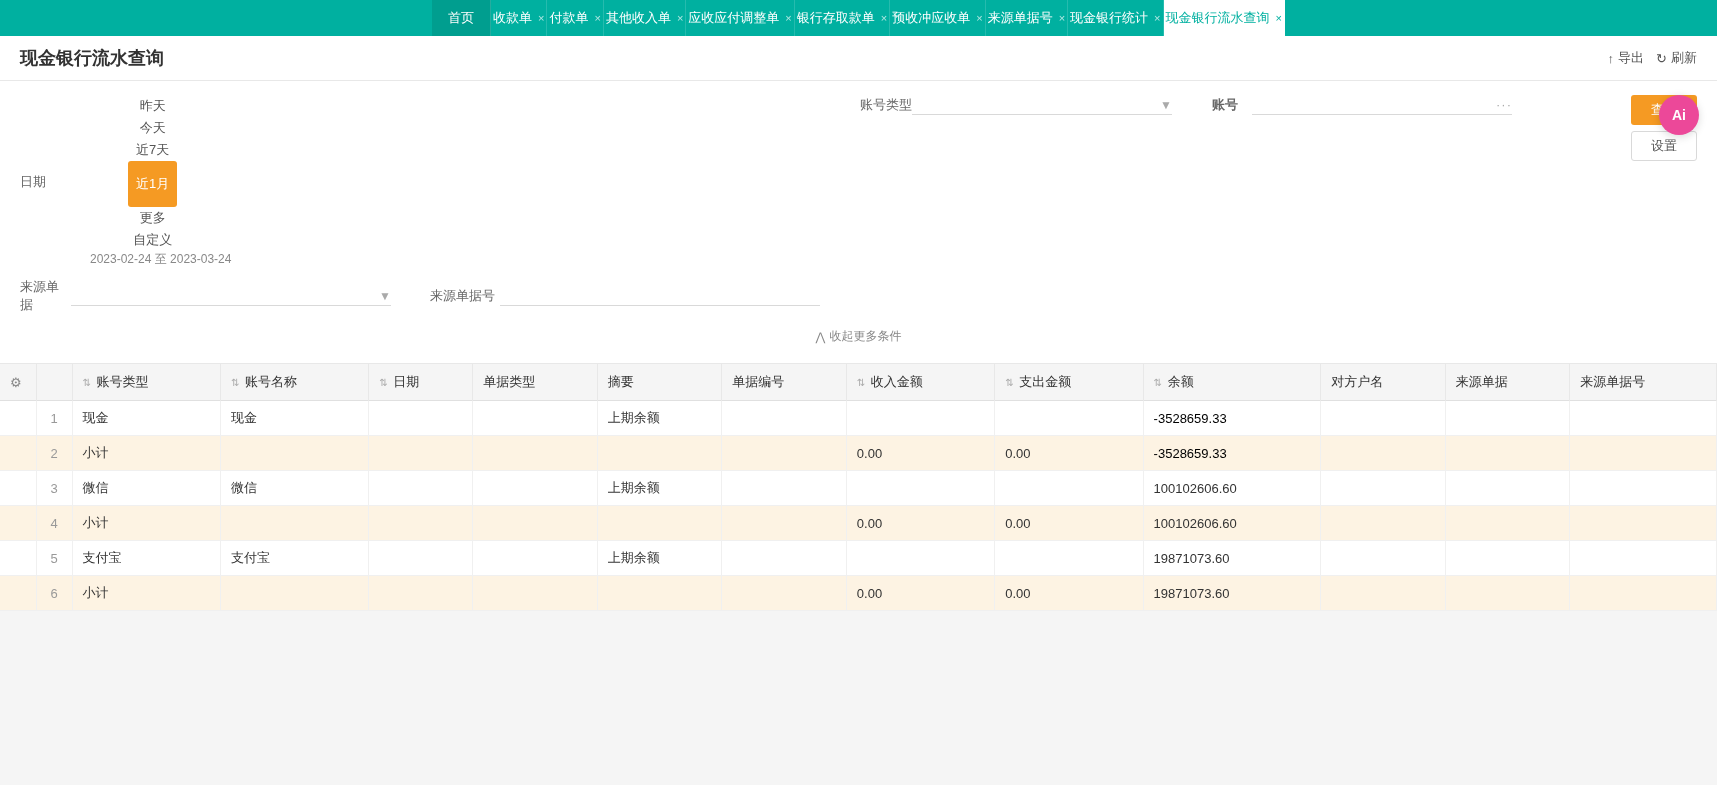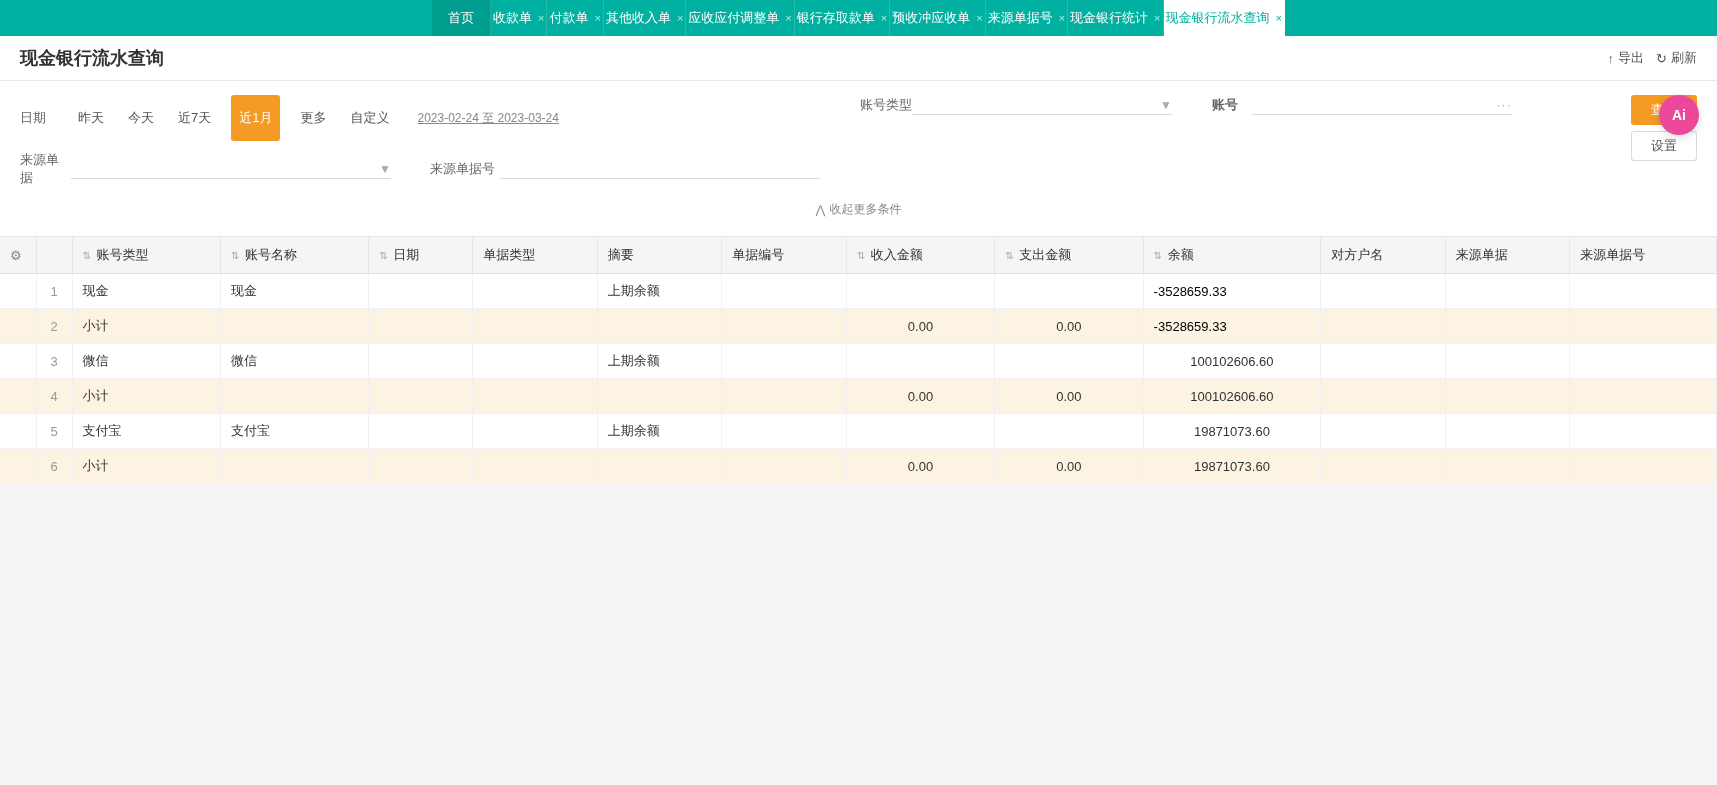--- a/index.html
+++ b/index.html
@@ -85,40 +85,40 @@
       gap: 0;
     }
     .filter-label {
       color: #666;
       min-width: 50px;
       font-size: 13px;
     }
     .filter-date-btns {
       display: flex;
       align-items: center;
-      gap: 16px;
+      gap: 0;
       margin-left: 4px;
+      flex-direction: column;
     }
     .date-btn {
       color: #555;
       cursor: pointer;
       font-size: 13px;
       padding: 2px 4px;
     }
     .date-btn.active {
       background: #f59a23;
       color: #fff;
       border-radius: 3px;
       padding: 14px 8px;
     }
     .date-range {
       color: #888;
       font-size: 12px;
-      margin-left: 8px;
-      text-decoration: underline;
+      margin-left: 16px;
     }
     .filter-input-wrap {
       display: flex;
       align-items: center;
       border-bottom: 1px solid #d9d9d9;
       padding: 2px 0;
       min-width: 200px;
       position: relative;
     }
     .filter-input {
@@ -205,21 +205,21 @@
     tbody tr.subtotal {
       background: #fdf3e3;
     }
     tbody td {
       padding: 8px 10px;
       color: #333;
       border-right: 1px solid #f0f0f0;
       white-space: nowrap;
     }
     tbody td.number {
-      text-align: center;
+      text-align: left;
     }
     tbody td.negative {
       color: #000000;
       text-align: left;
     }
     .row-num {
       color: #999;
       text-align: center;
     }
     .gear-icon {

